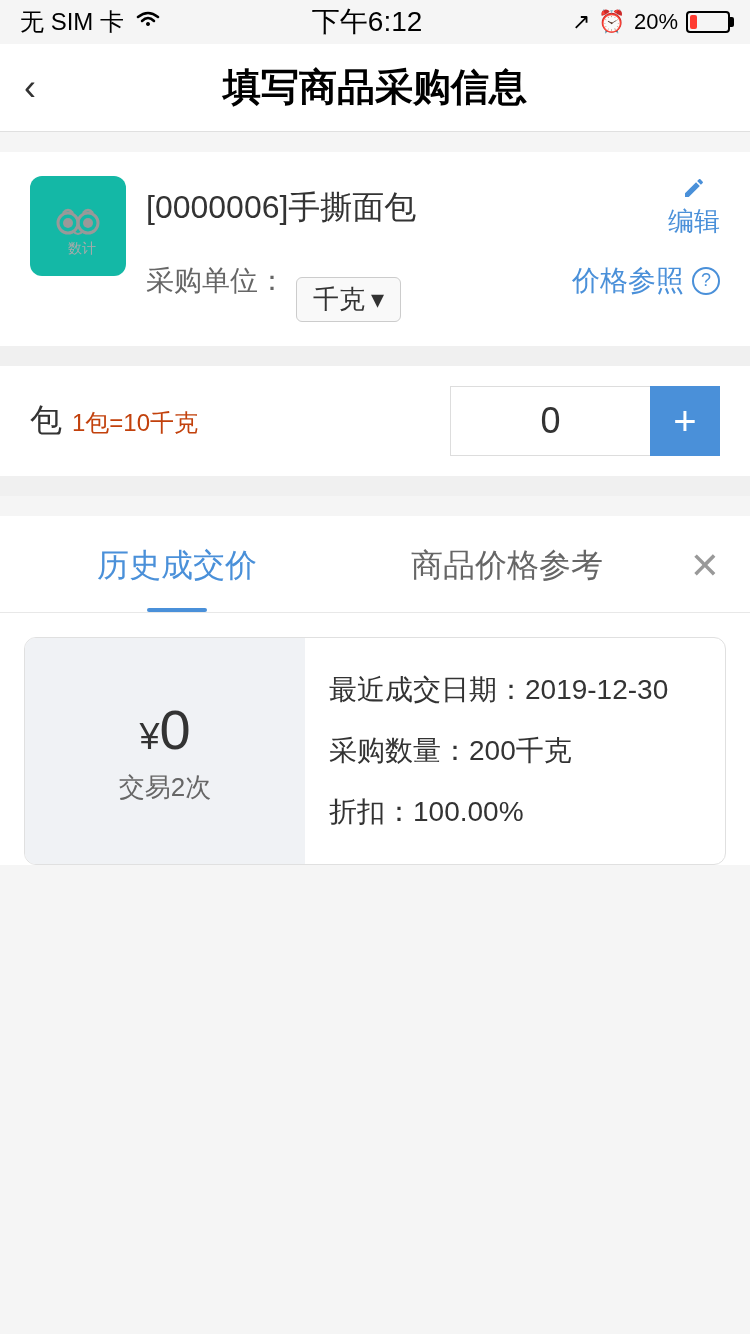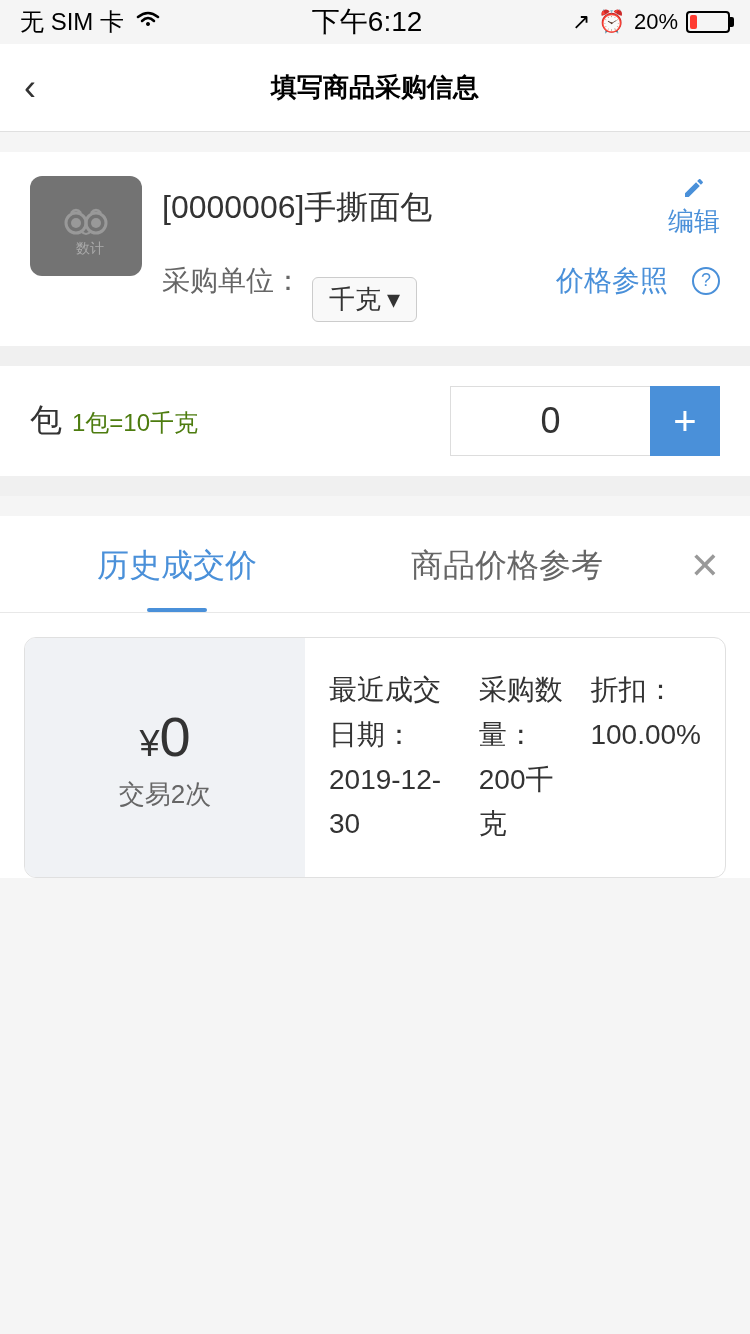--- a/index.html
+++ b/index.html
@@ -84,39 +84,39 @@
       border-bottom: 1px solid #e0e0e0;
     }
     .nav-back {
       position: absolute;
       left: 24px;
       font-size: 36px;
       color: #333;
       cursor: pointer;
     }
     .nav-title {
-      font-size: 26px;
+      font-size: 38px;
       font-weight: 600;
       color: #000;
     }
 
     
     .product-card {
       background: #fff;
       margin-top: 20px;
       padding: 24px 30px;
       display: flex;
       align-items: flex-start;
       gap: 20px;
       position: relative;
     }
     .product-icon {
-      width: 112px;
+      width: 96px;
       height: 100px;
-      background: #737373;
+      background: #14b8a6;
       border-radius: 12px;
       display: flex;
       align-items: center;
       justify-content: center;
       flex-shrink: 0;
     }
     .product-info {
       flex: 1;
     }
     .product-name-row {
@@ -161,21 +161,21 @@
       align-items: center;
       gap: 6px;
       cursor: pointer;
       margin-top: 38px;
     }
     .price-ref {
       font-size: 28px;
       color: #4a90d9;
       display: flex;
       align-items: center;
-      gap: 24px;
+      gap: 8px;
       cursor: pointer;
     }
     .question-circle {
       width: 28px;
       height: 28px;
       border: 2px solid #4a90d9;
       border-radius: 50%;
       display: flex;
       align-items: center;
       justify-content: center;
@@ -202,21 +202,21 @@
       align-items: baseline;
       gap: 10px;
     }
     .quantity-unit {
       font-size: 32px;
       color: #333;
       font-weight: 500;
     }
     .quantity-hint {
       font-size: 24px;
-      color: #4d7c0f;
+      color: #c2410c;
     }
     .quantity-control {
       display: flex;
       align-items: center;
       gap: 0;
     }
     .quantity-input {
       width: 200px;
       height: 70px;
       border: 1px solid #ddd;
@@ -309,21 +309,21 @@
     }
     .price-trades {
       font-size: 26px;
       color: #666;
       margin-top: 8px;
     }
     .price-card-right {
       flex: 1;
       padding: 30px 24px;
       display: flex;
-      flex-direction: row;
+      flex-direction: column;
       gap: 16px;
       justify-content: center;
     }
     .price-detail-row {
       font-size: 28px;
       color: #333;
       line-height: 1.6;
     }
   </style>
 </head>

